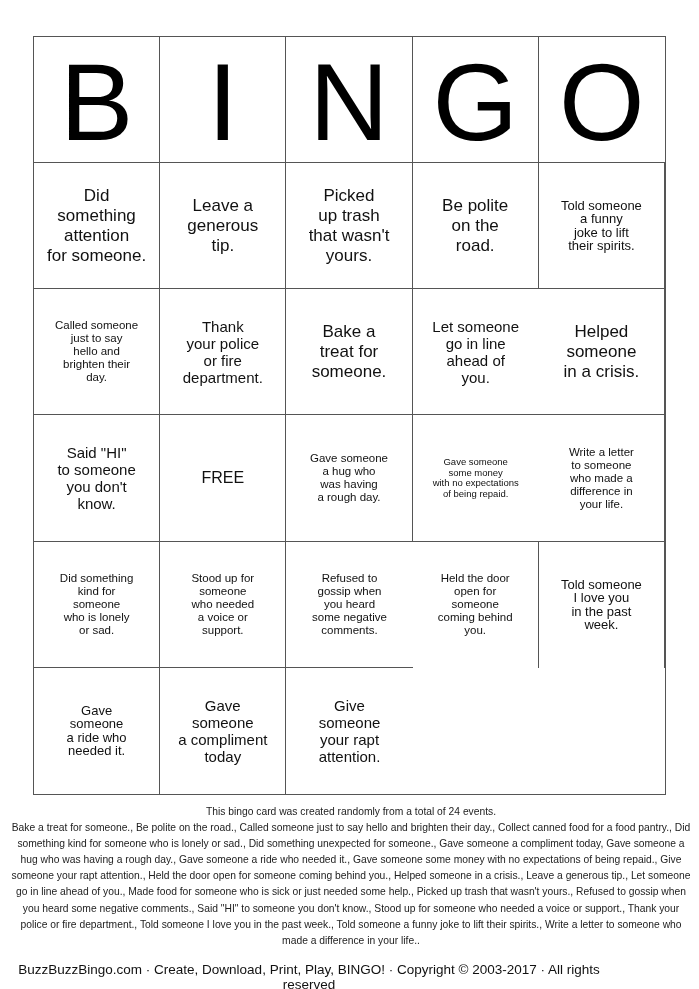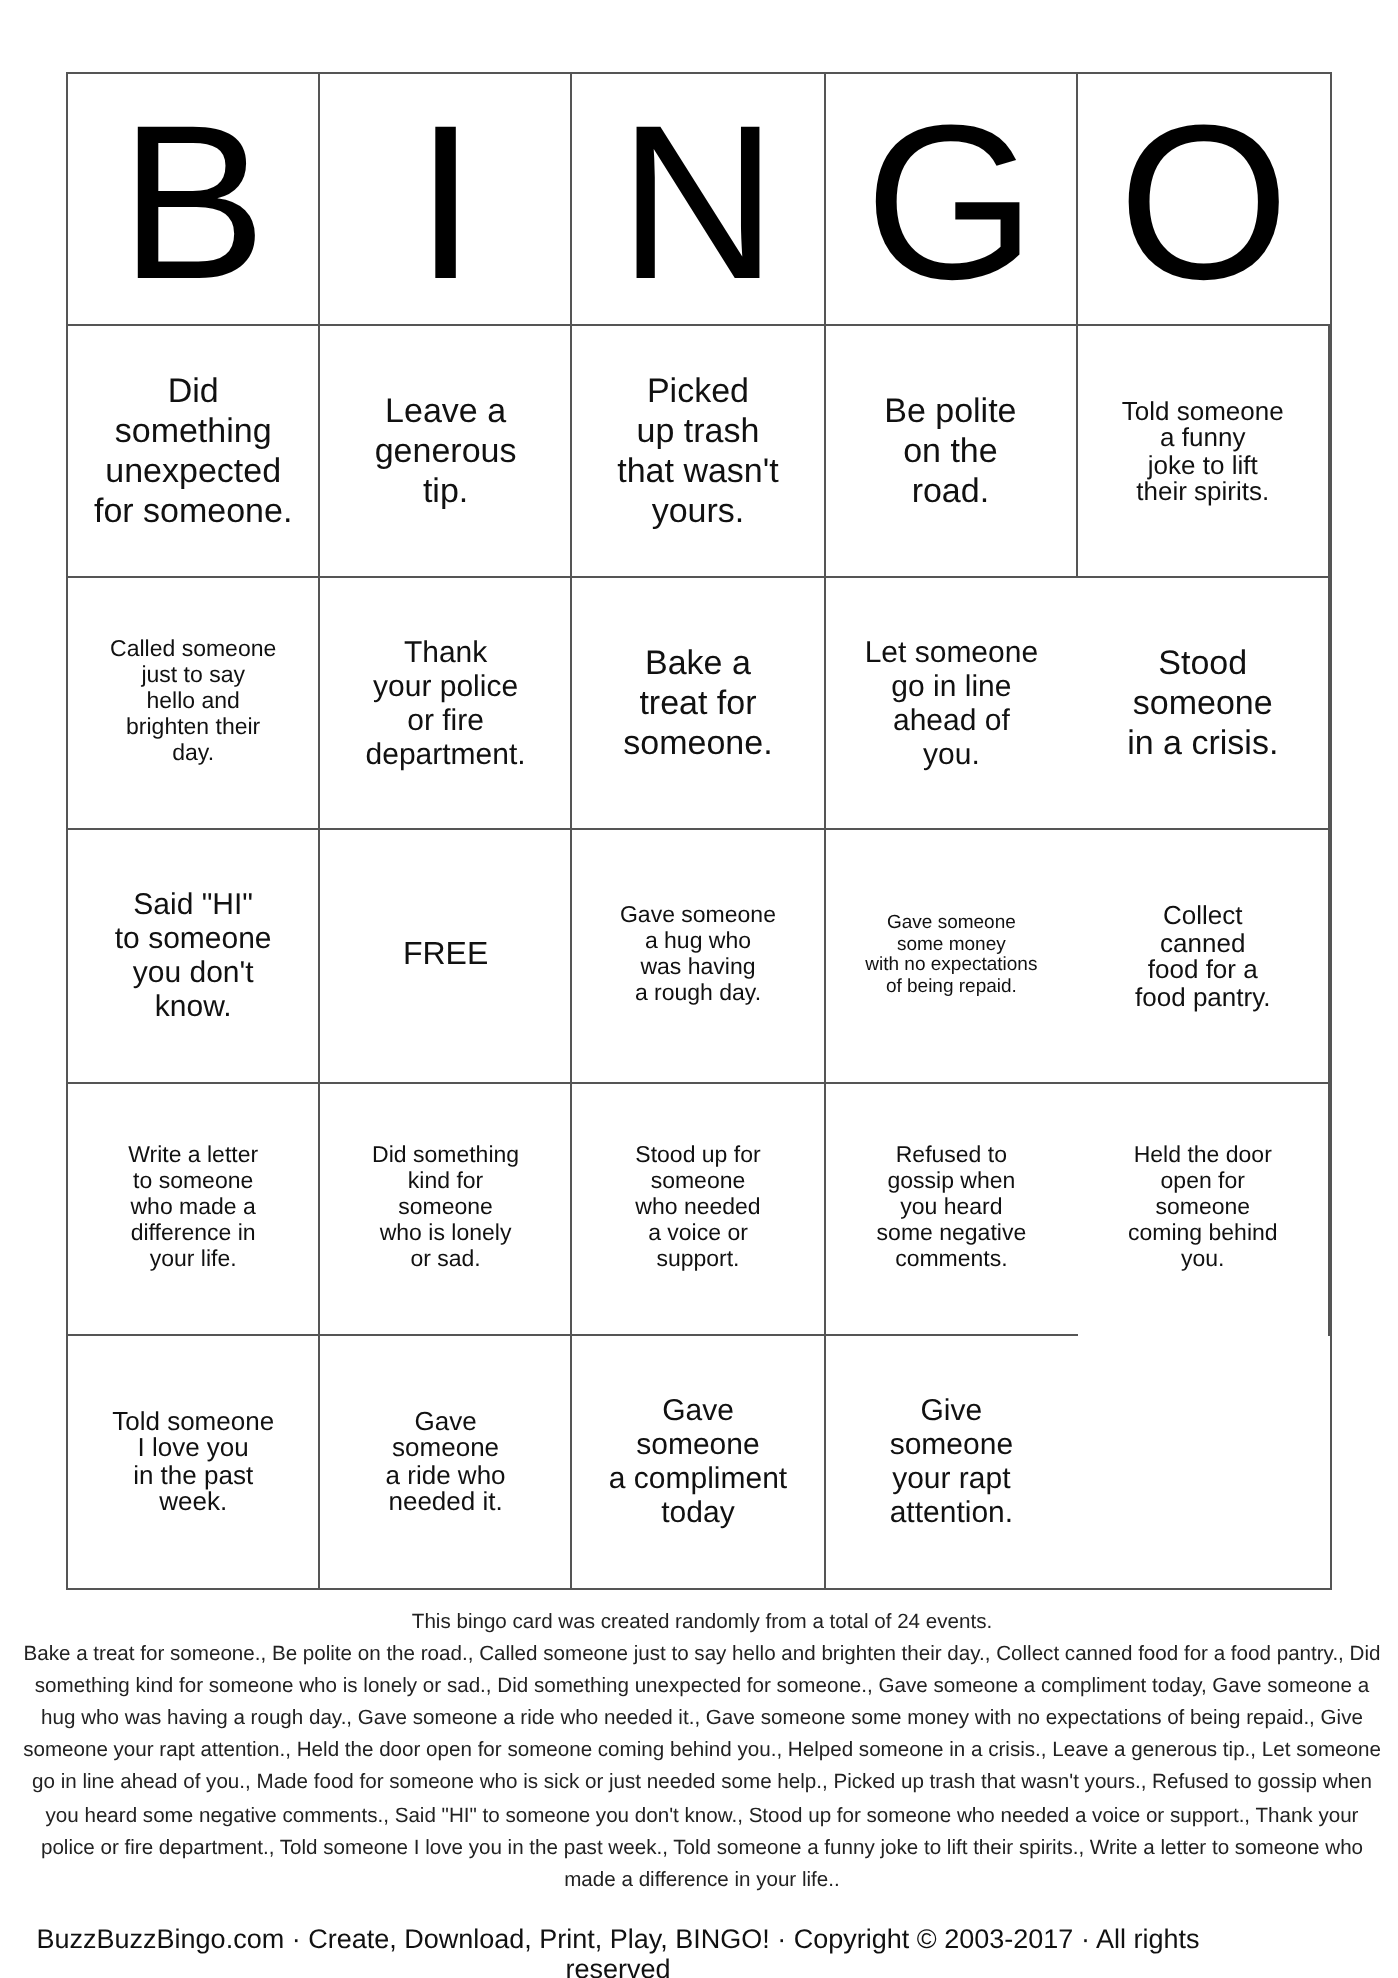--- a/index.html
+++ b/index.html
@@ -33,21 +33,21 @@
 <div class="card">
   <div class="grid">
     <div class="cell hdr">B</div>
     <div class="cell hdr">I</div>
     <div class="cell hdr">N</div>
     <div class="cell hdr">G</div>
     <div class="cell hdr lastcol">O</div>
 
     <div class="cell s-xl">Did
 something
-unexpected
+attention
 for someone.</div>
     <div class="cell s-xl">Leave a
 generous
 tip.</div>
     <div class="cell s-xl">Picked
 up trash
 that wasn't
 yours.</div>
     <div class="cell s-xl">Be polite
 on the
@@ -67,41 +67,37 @@
 or fire
 department.</div>
     <div class="cell s-xl">Bake a
 treat for
 someone.</div>
     <div class="cell s-l lastcol">Let someone
 go in line
 ahead of
 you.</div>
 
-    <div class="cell s-xl">Stood
+    <div class="cell s-xl">Helped
 someone
 in a crisis.</div>
     <div class="cell s-l">Said "HI"
 to someone
 you don't
 know.</div>
     <div class="cell free">FREE</div>
     <div class="cell s-s">Gave someone
 a hug who
 was having
 a rough day.</div>
     <div class="cell s-xs lastcol">Gave someone
 some money
 with no expectations
 of being repaid.</div>
 
-    <div class="cell s-m">Collect
-canned
-food for a
-food pantry.</div>
     <div class="cell s-s">Write a letter
 to someone
 who made a
 difference in
 your life.</div>
     <div class="cell s-s">Did something
 kind for
 someone
 who is lonely
 or sad.</div>

